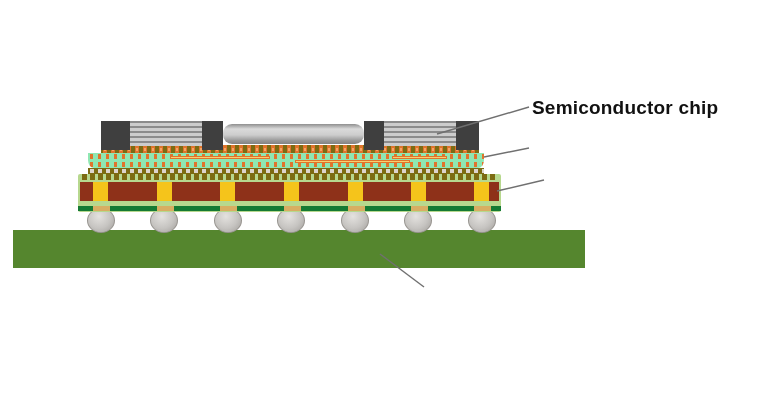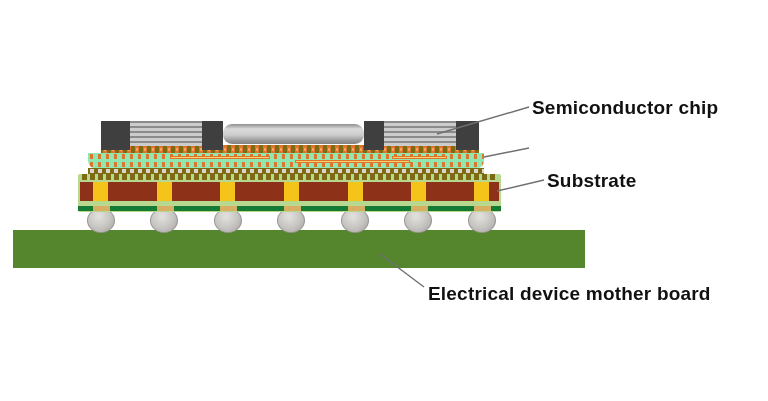--- a/index.html
+++ b/index.html
@@ -139,16 +139,14 @@
   <div class="chip-block cb4"></div>
 
   <svg class="callouts" viewBox="0 0 768 401" xmlns="http://www.w3.org/2000/svg">
     <line x1="437" y1="134" x2="529" y2="107"></line>
     <line x1="484" y1="157" x2="529" y2="148"></line>
     <line x1="497" y1="191" x2="544" y2="180"></line>
     <line x1="380" y1="254" x2="424" y2="287"></line>
   </svg>
 
   <div class="lbl lbl-chip">Semiconductor chip</div>
-  <div class="lbl lbl-substrate">Substrate</div>
-  <div class="lbl lbl-board">Electrical device mother board</div>
 
 </div>
 
 </body></html>

